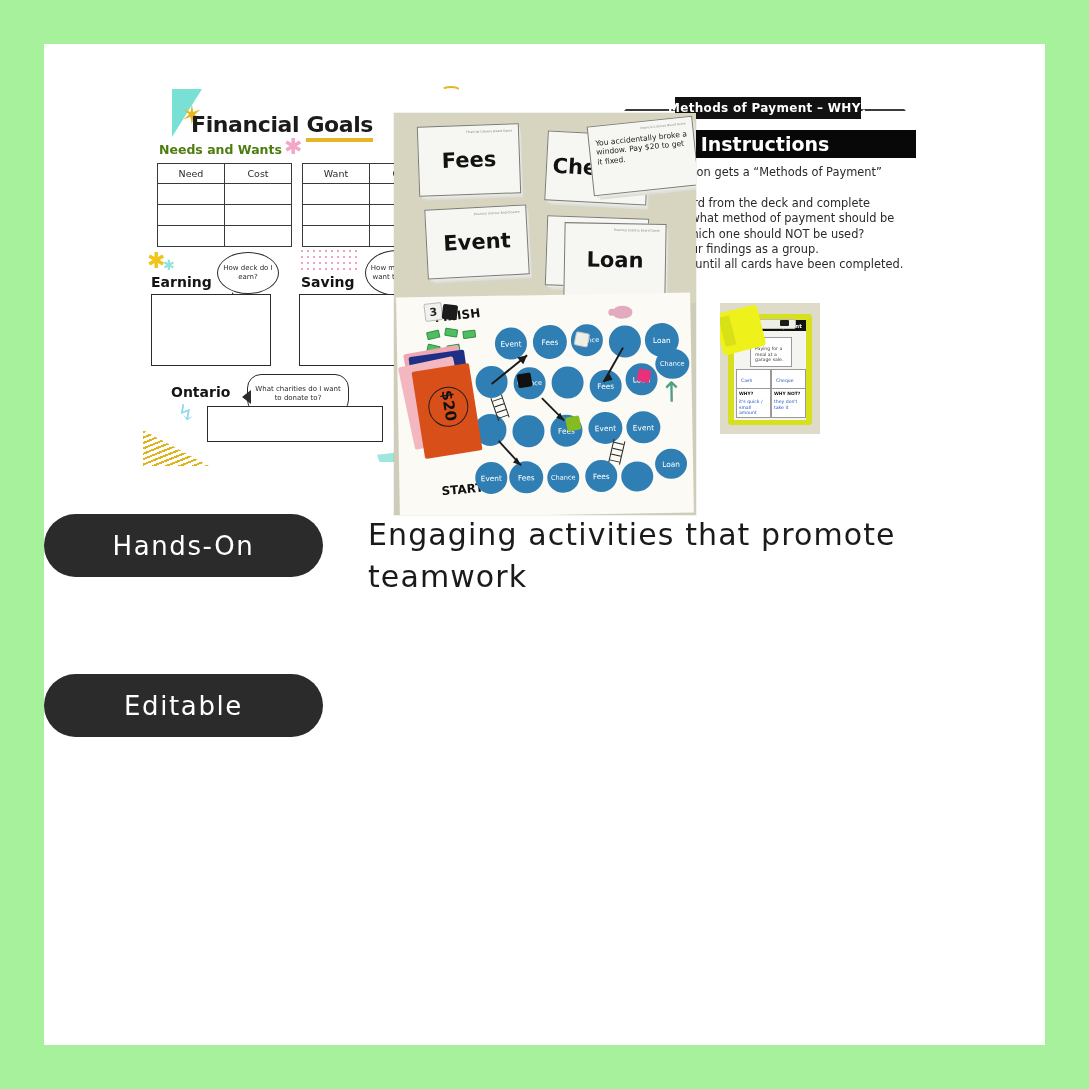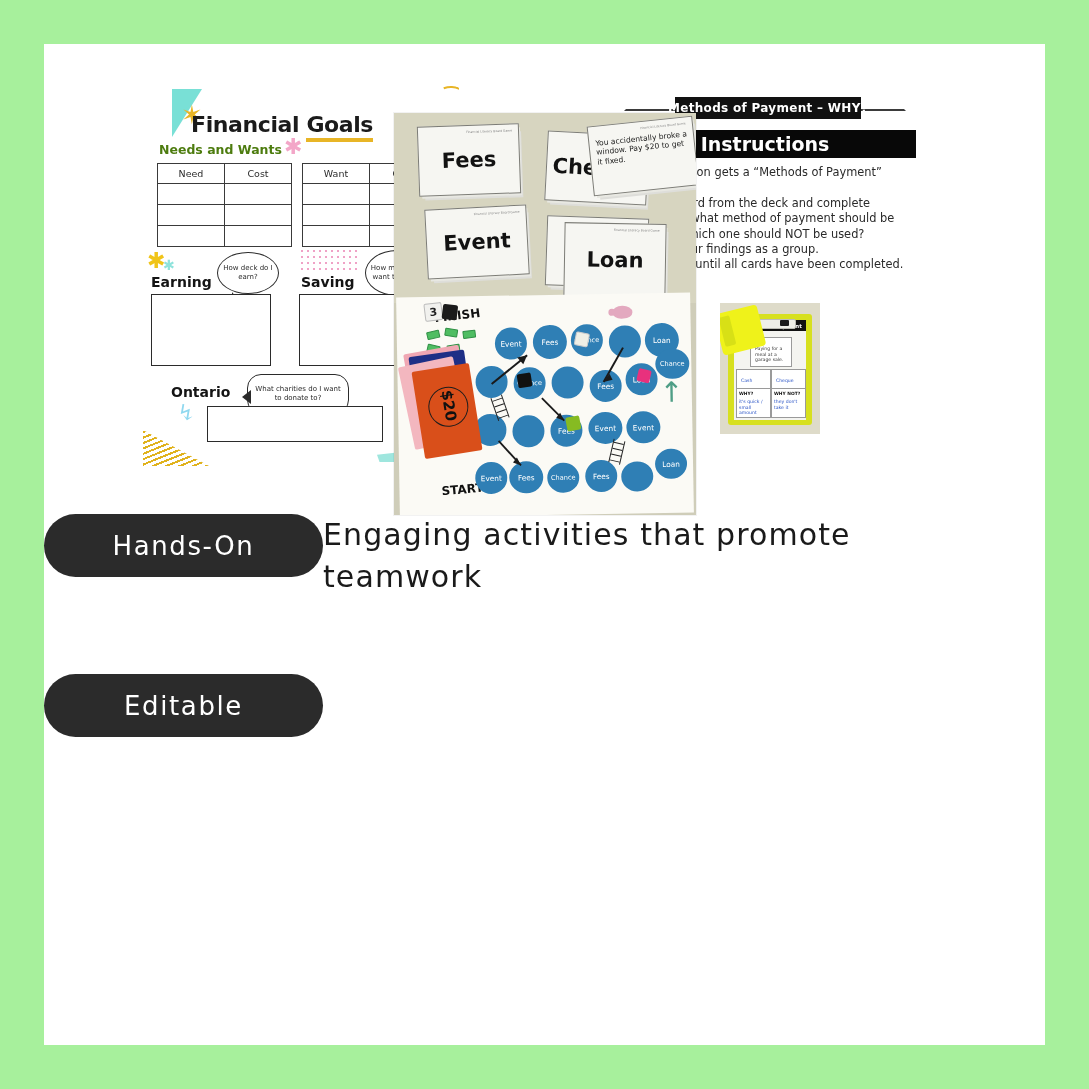--- a/index.html
+++ b/index.html
@@ -206,21 +206,21 @@
   .frow{position:relative;display:flex;align-items:flex-start;}
   .pill{
     width:279px;height:63px;background:#2b2b2b;border-radius:42px;
     display:flex;align-items:center;justify-content:center;flex:none;
   }
   .pill span{
     color:#fff;font-family:"DejaVu Sans", sans-serif;font-size:26px;
     letter-spacing:1.6px;
   }
   .fdesc{
-    color:#1a1a1a;
+    margin-left:45px;color:#1a1a1a;
     font-family:"DejaVu Sans", sans-serif;font-size:30px;line-height:42px;
     letter-spacing:1.1px;max-width:600px;
   }
 </style>
 </head>
 <body>
 
 <div class="frame">
 
   <div class="collage">

